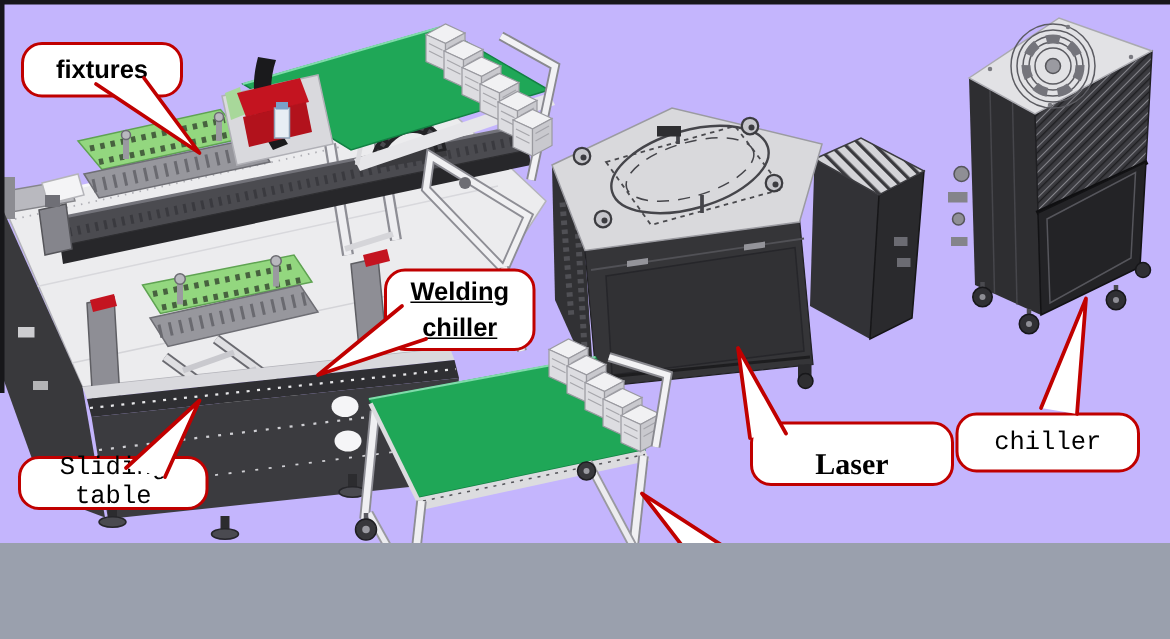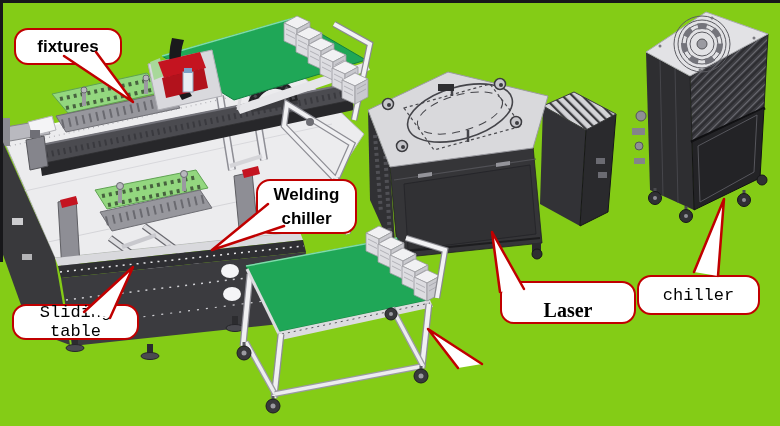--- a/index.html
+++ b/index.html
@@ -1,29 +1,29 @@
 <!DOCTYPE html>
 <html><head>
 <meta charset="utf-8">
 <style>
   html,body{margin:0;padding:0;background:#9aa0ad;}
-  .stage{position:relative;width:780px;height:426px;background:#84cc16;overflow:hidden;
+  .stage{position:relative;width:780px;height:362px;background:#c4b5fd;overflow:hidden;
          font-family:"Liberation Sans",sans-serif;}
   .scene{position:absolute;left:0;top:0;z-index:1;}
   .frame-top{position:absolute;left:0;top:0;width:780px;height:3px;background:#17171a;z-index:5;}
   .frame-left{position:absolute;left:0;top:0;width:3px;height:262px;background:#17171a;z-index:5;}
   .callout{position:absolute;z-index:20;background:#ffffff;border:2.5px solid #c00000;
            border-radius:14px;display:flex;align-items:center;justify-content:center;
            color:#000;box-sizing:border-box;text-align:center;}
   .pointers{position:absolute;left:0;top:0;z-index:30;pointer-events:none;}
   .lbl-sansbold{font-weight:700;font-size:17px;font-family:"Liberation Sans",sans-serif;}
   .lbl-sans{font-weight:400;font-size:17px;font-family:Liberation Mono, monospace;}
   .lbl-serif{font-weight:700;font-size:20px;font-family:"Liberation Serif",serif;}
   .lbl-mono{font-weight:400;font-size:17px;font-family:"Liberation Mono","DejaVu Sans Mono",monospace;}
-  .two-line span{display:block;line-height:24px;}
+  .two-line span{display:block;line-height:24px;text-decoration:underline;}
 </style>
 </head>
 <body>
 
 <div class="stage">
 
   <svg class="scene" width="780" height="426" viewBox="0 0 780 426">
     <defs>
       <pattern id="mesh" width="6" height="6" patternUnits="userSpaceOnUse" patternTransform="rotate(45)">
         <rect width="6" height="6" fill="#3c3c41"></rect>

